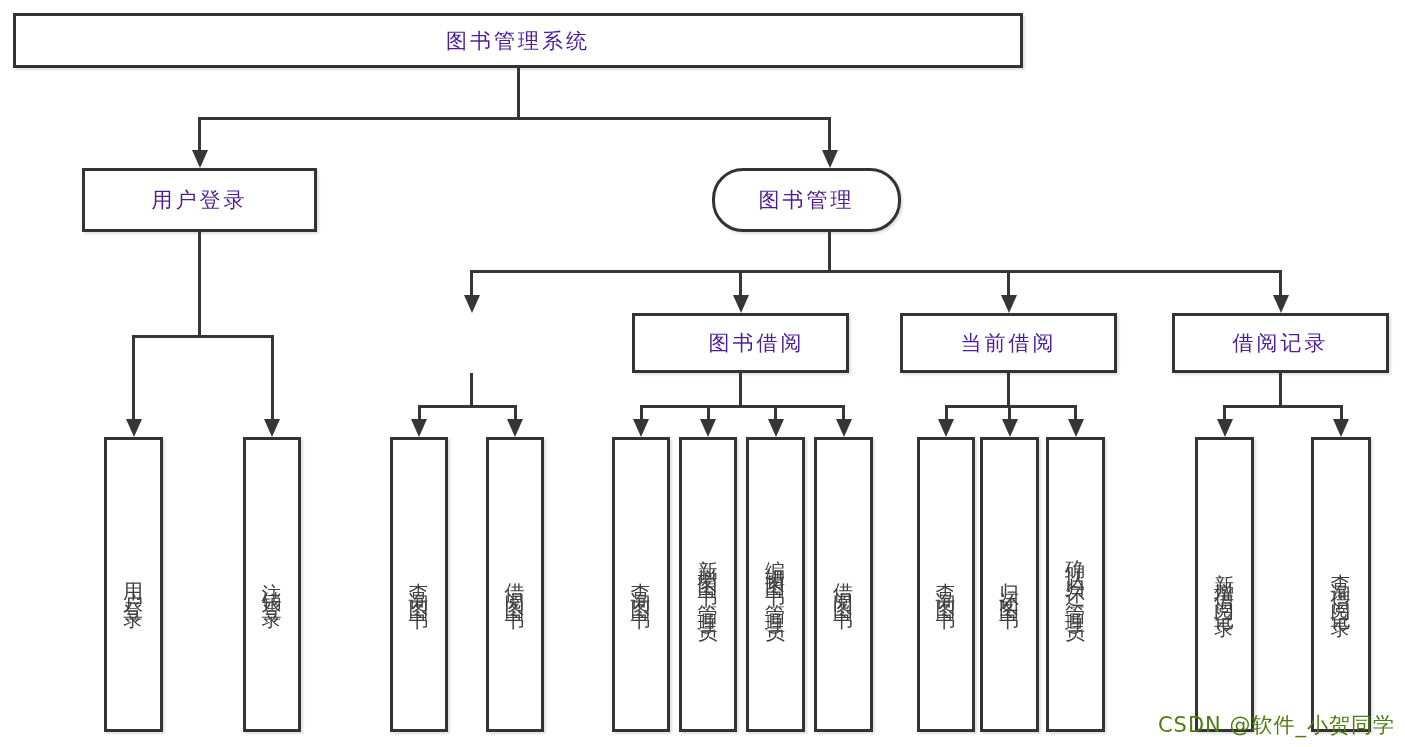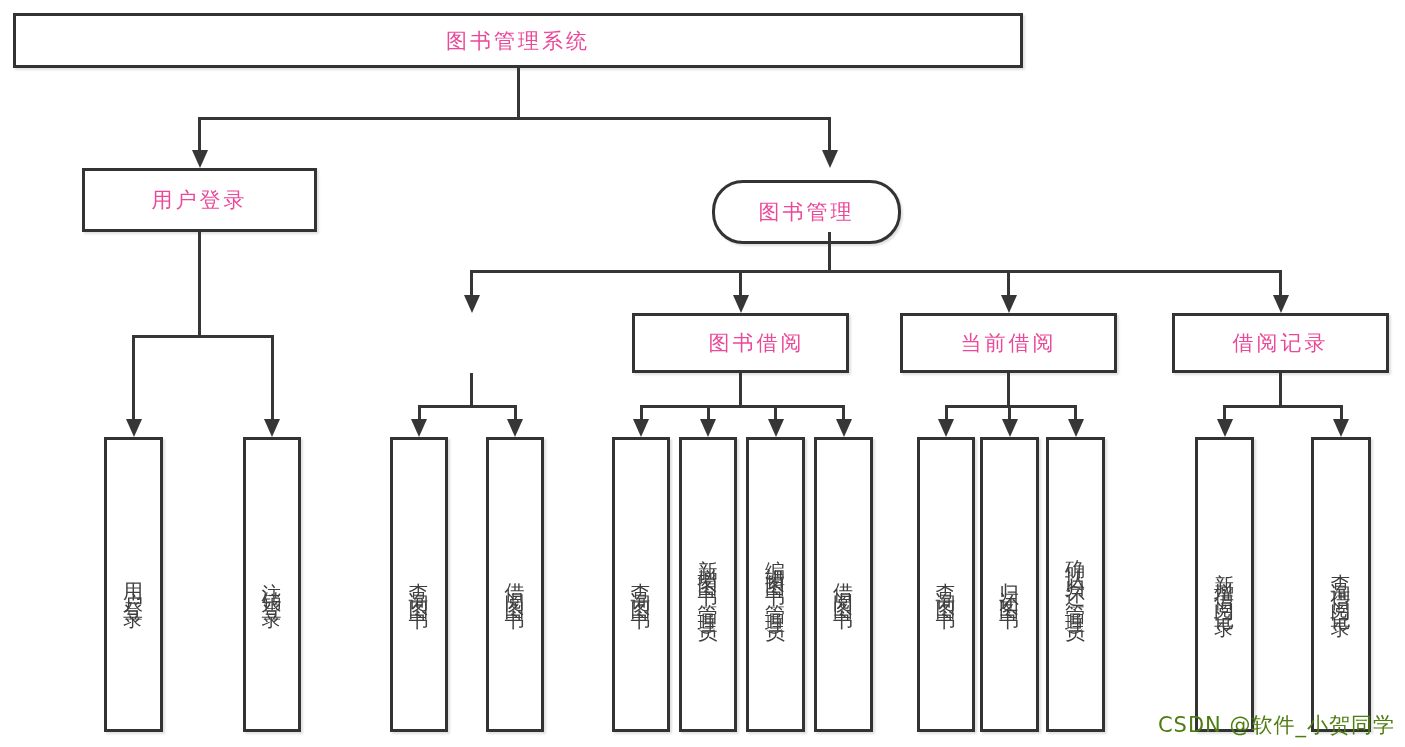--- a/index.html
+++ b/index.html
@@ -9,21 +9,21 @@
     background:#ffffff;
     font-family:"DejaVu Sans","Liberation Sans",sans-serif;
     overflow:hidden;
   }
   .node{
     position:absolute;
     box-sizing:border-box;
     border:3px solid #333333;
     background:#ffffff;
     display:flex;align-items:center;justify-content:center;
-    color:#ec4899;
+    color:#4c1d95;
     font-size:21px;
     letter-spacing:3px;
     box-shadow:2px 2px 2px rgba(0,0,0,0.12);
   }
   .vnode{
     position:absolute;
     box-sizing:border-box;
     border:3px solid #333333;
     background:#ffffff;
     display:flex;align-items:center;justify-content:center;
@@ -60,21 +60,21 @@
 
 <div id="canvas">
 
   <div class="node" style="left:13px;top:13px;width:1010px;height:55px;">
     <span>图书管理系统</span>
   </div>
 
   <div class="node" style="left:82px;top:168px;width:235px;height:64px;">
     <span>用户登录</span>
   </div>
-  <div class="node" style="left:712px;top:180px;width:189px;height:64px;border-radius:31px;">
+  <div class="node" style="left:712px;top:168px;width:189px;height:64px;border-radius:31px;">
     <span>图书管理</span>
   </div>
 
   <div class="node" style="left:632px;top:313px;width:217px;height:60px;padding-left:32px;">
     <span>图书借阅</span>
   </div>
   <div class="node" style="left:900px;top:313px;width:217px;height:60px;">
     <span>当前借阅</span>
   </div>
   <div class="node" style="left:1172px;top:313px;width:217px;height:60px;">

